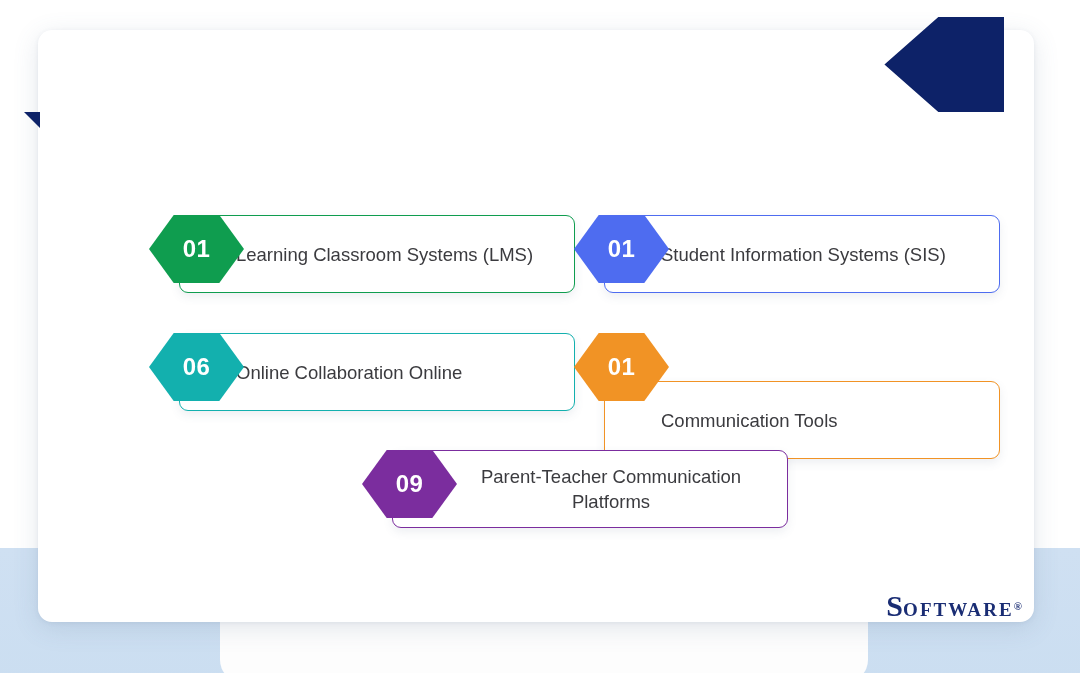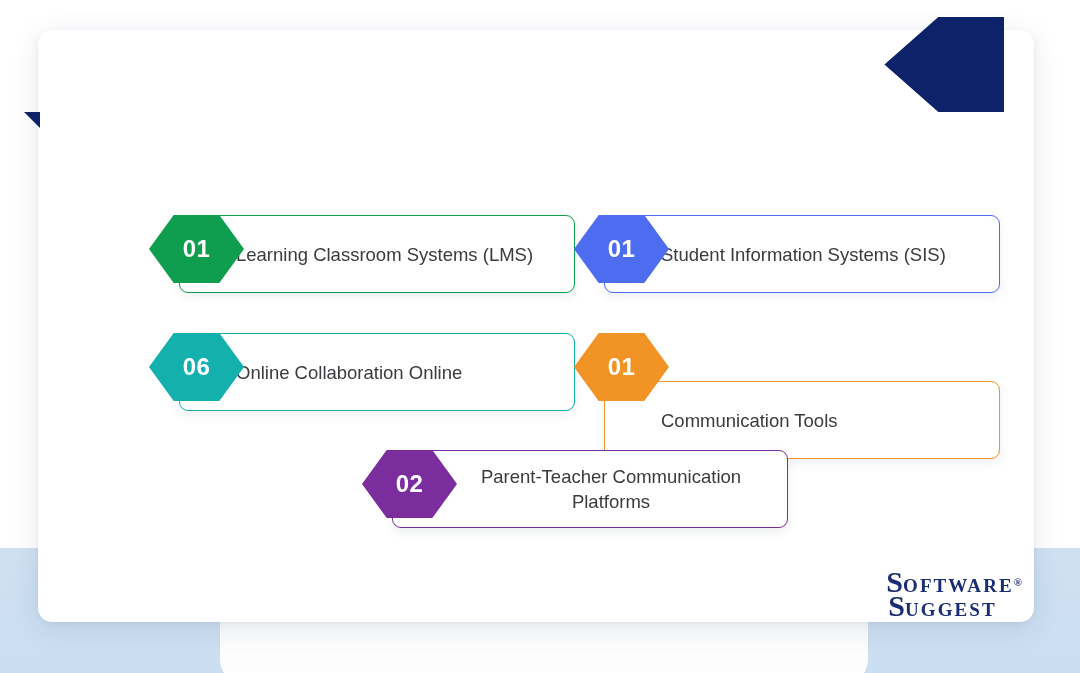--- a/index.html
+++ b/index.html
@@ -247,28 +247,25 @@
       <div class="hexagon">
         <span class="hex-num">01</span>
       </div>
     </div>
 
     <div class="item" id="item-4" style="left: 345px; top: 450px; --acc: #7b2d9e;">
       <div class="item-card" style="width:396px;text-align:center;">
         <span class="item-label">Parent-Teacher Communication Platforms</span>
       </div>
       <div class="hexagon">
-        <span class="hex-num">02</span>
+        <span class="hex-num">09</span>
       </div>
     </div>
 
   </div>
 
   <div class="logo" style="color: rgb(26, 45, 116);">
     <span class="logo-row">
       <span class="logo-cap">S</span><span class="logo-rest">OFTWARE</span><span class="logo-reg">®</span>
     </span>
-    <span class="logo-row logo-row-2">
-      <span class="logo-cap">S</span><span class="logo-rest">UGGEST</span>
-    </span>
   </div>
 
 </div>
 
 </body></html>

